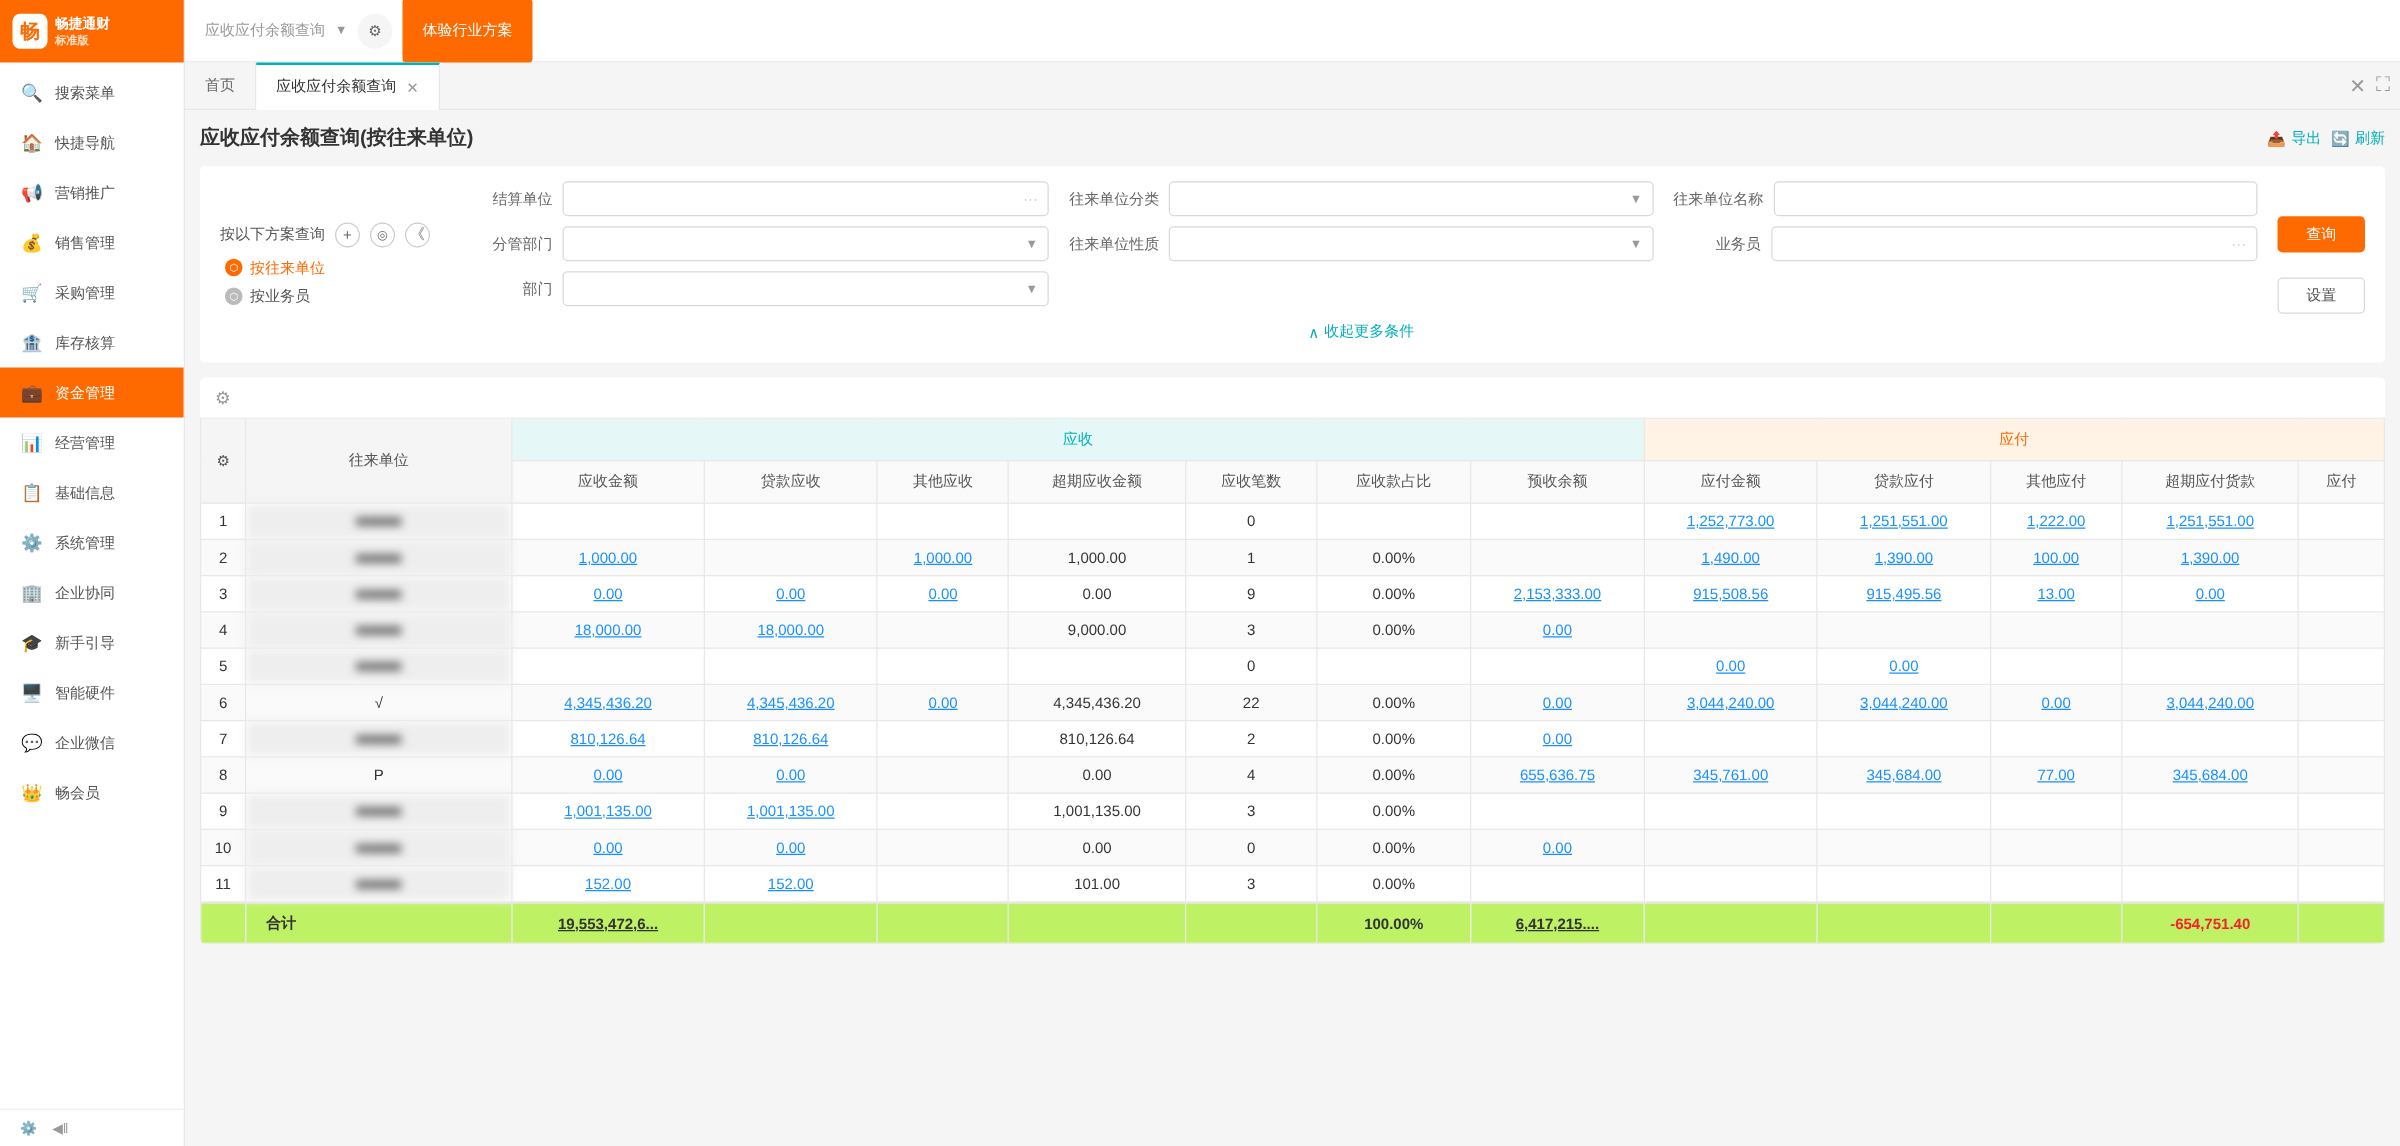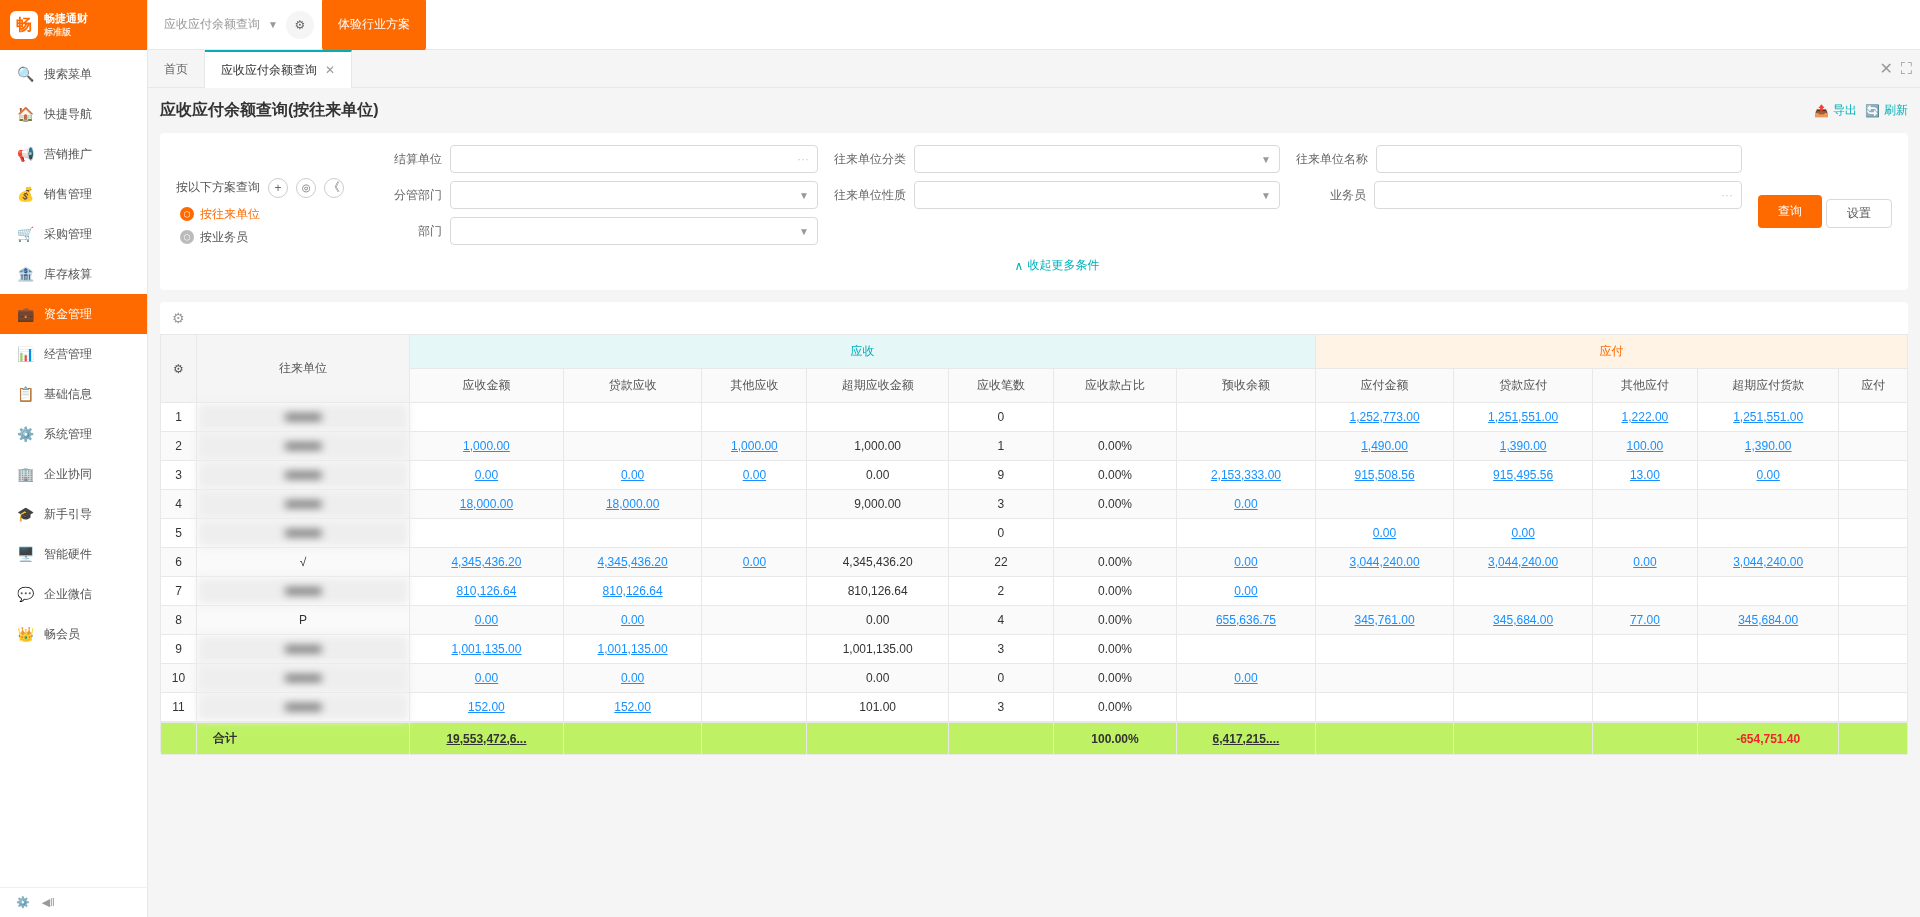--- a/index.html
+++ b/index.html
@@ -27,21 +27,21 @@
     .breadcrumb-area { flex: 1; display: flex; align-items: center; gap: 8px; }
     .breadcrumb-text { color: #999; font-size: 12px; }
     .header-btn-orange { background: #ff6a00; color: #fff; border: none; padding: 18px 16px; border-radius: 4px; cursor: pointer; font-size: 12px; }
     .gear-btn { width: 28px; height: 28px; background: #f5f5f5; border-radius: 50%; display: flex; align-items: center; justify-content: center; cursor: pointer; color: #666; }
     .notification-area { display: flex; align-items: center; gap: 16px; color: #555; font-size: 12px; }
     .badge { background: #f5222d; color: #fff; border-radius: 10px; padding: 1px 5px; font-size: 10px; margin-left: 2px; }
     .dropdown-arrow { color: #999; font-size: 10px; }
     .user-avatar { width: 28px; height: 28px; background: #d9d9d9; border-radius: 50%; }
 
     
-    .tab-bar { height: 38px; background: #f5f5f5; border-bottom: 1px solid #e8e8e8; display: flex; padding: 0; flex-shrink: 0; }
+    .tab-bar { height: 38px; background: #f5f5f5; border-bottom: 1px solid #e8e8e8; display: flex; align-items: center; padding: 0; flex-shrink: 0; }
     .tab-item { height: 38px; display: flex; align-items: center; padding: 0 16px; cursor: pointer; font-size: 12px; color: #666; border-right: 1px solid #e8e8e8; position: relative; }
     .tab-item.active { background: #fff; color: #333; font-weight: 500; border-top: 2px solid #00b0b9; }
     .tab-close { margin-left: 8px; color: #999; font-size: 12px; cursor: pointer; }
     .tab-end-actions { margin-left: auto; display: flex; align-items: center; padding-right: 8px; gap: 8px; color: #999; font-size: 16px; cursor: pointer; }
 
     
     .page-content { flex: 1; overflow: auto; background: #f5f5f5; padding: 12px; }
 
     
     .page-header { display: flex; align-items: center; justify-content: space-between; margin-bottom: 12px; }
@@ -285,21 +285,21 @@
                     <span class="arrow">▼</span>
                 </div>
               </div>
             </div>
             <div class="collapse-more">
               <span>∧</span>
               <span style="margin-left:4px;">收起更多条件</span>
             </div>
           </div>
 
-          <div style="display:flex;gap:4px;min-width:70px;">
+          <div style="display:flex;flex-direction:column;gap:16px;min-width:70px;">
             <button class="query-btn">查询</button>
             <button class="set-btn">设置</button>
           </div>
         </div>
       </div>
 
       <div class="table-container">
         <div class="table-toolbar">
           <span class="gear-icon-small">⚙</span>
         </div>

